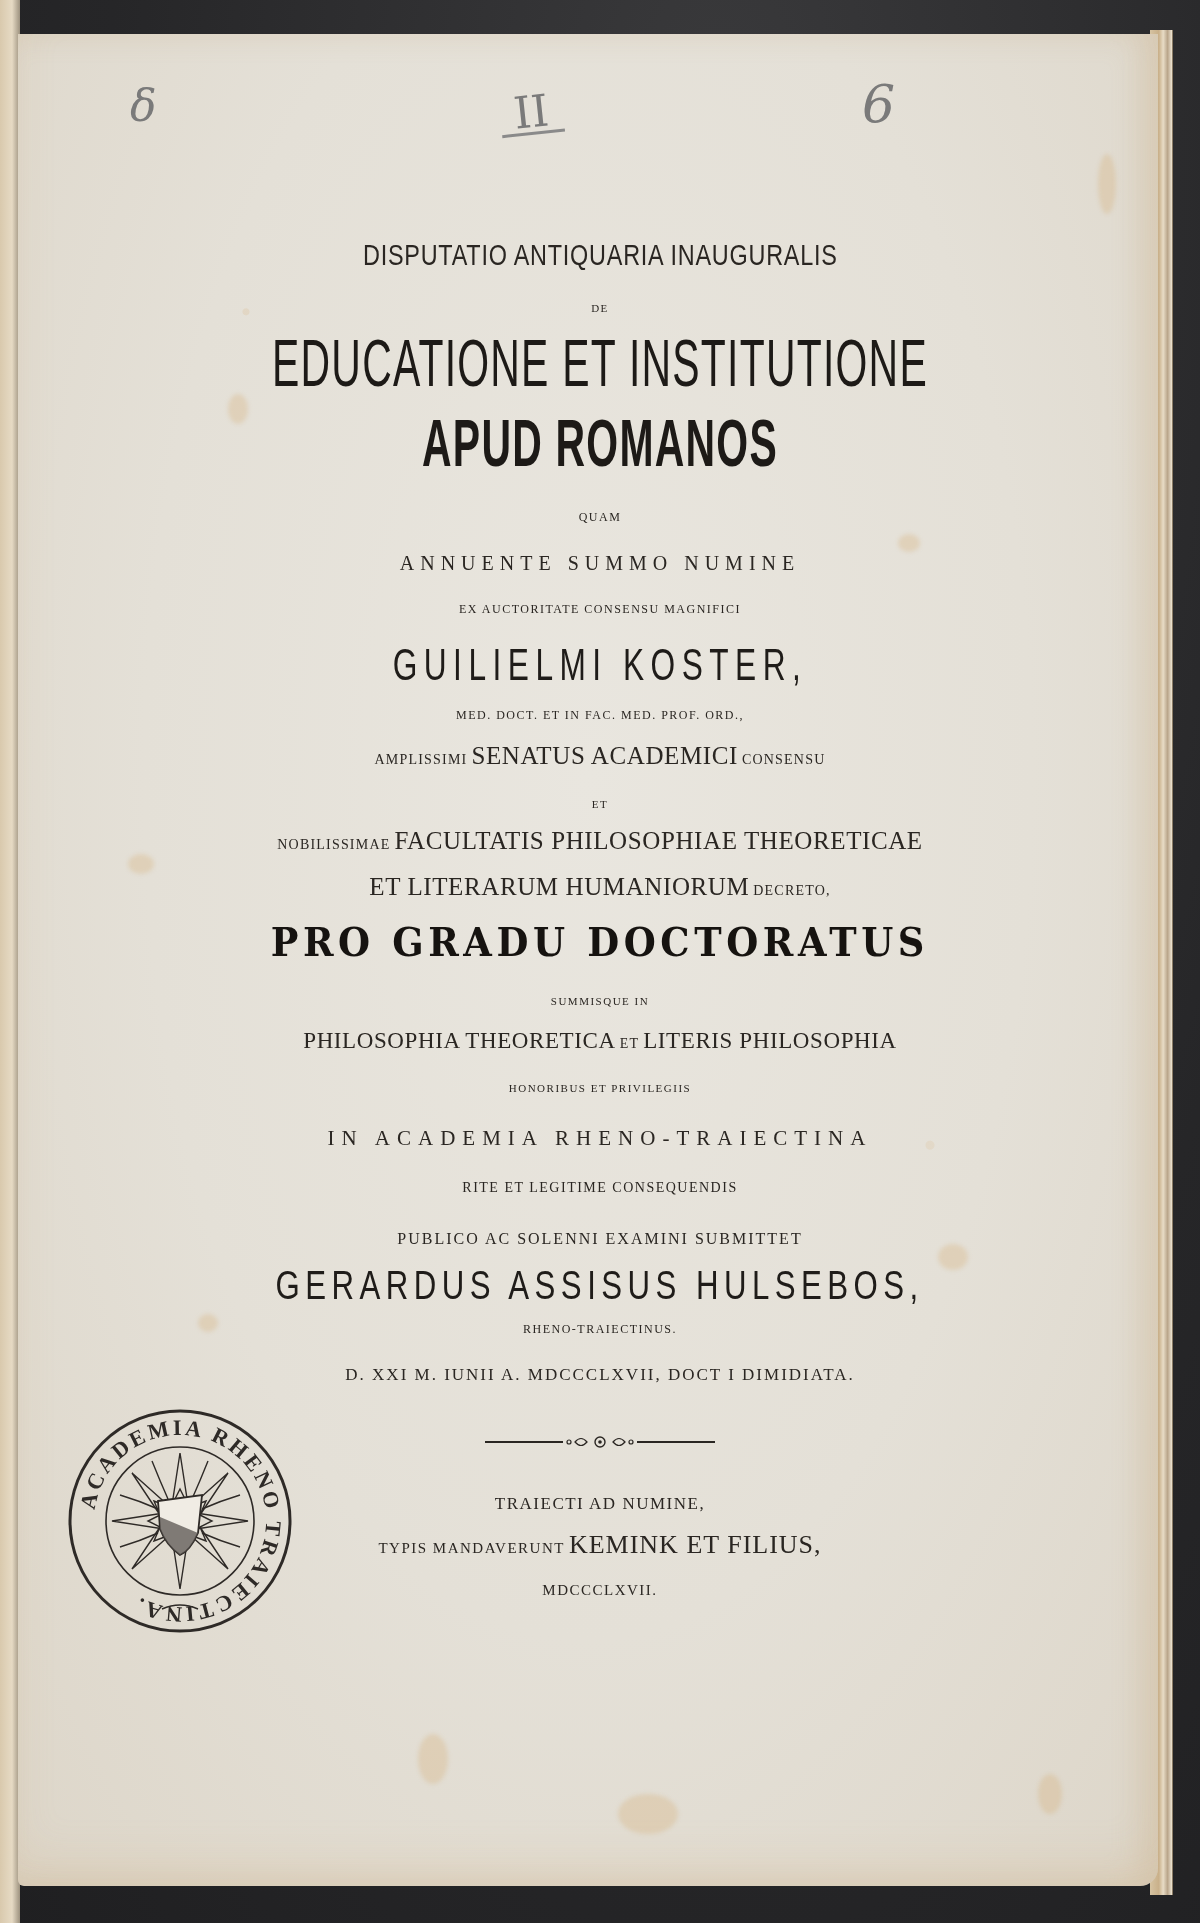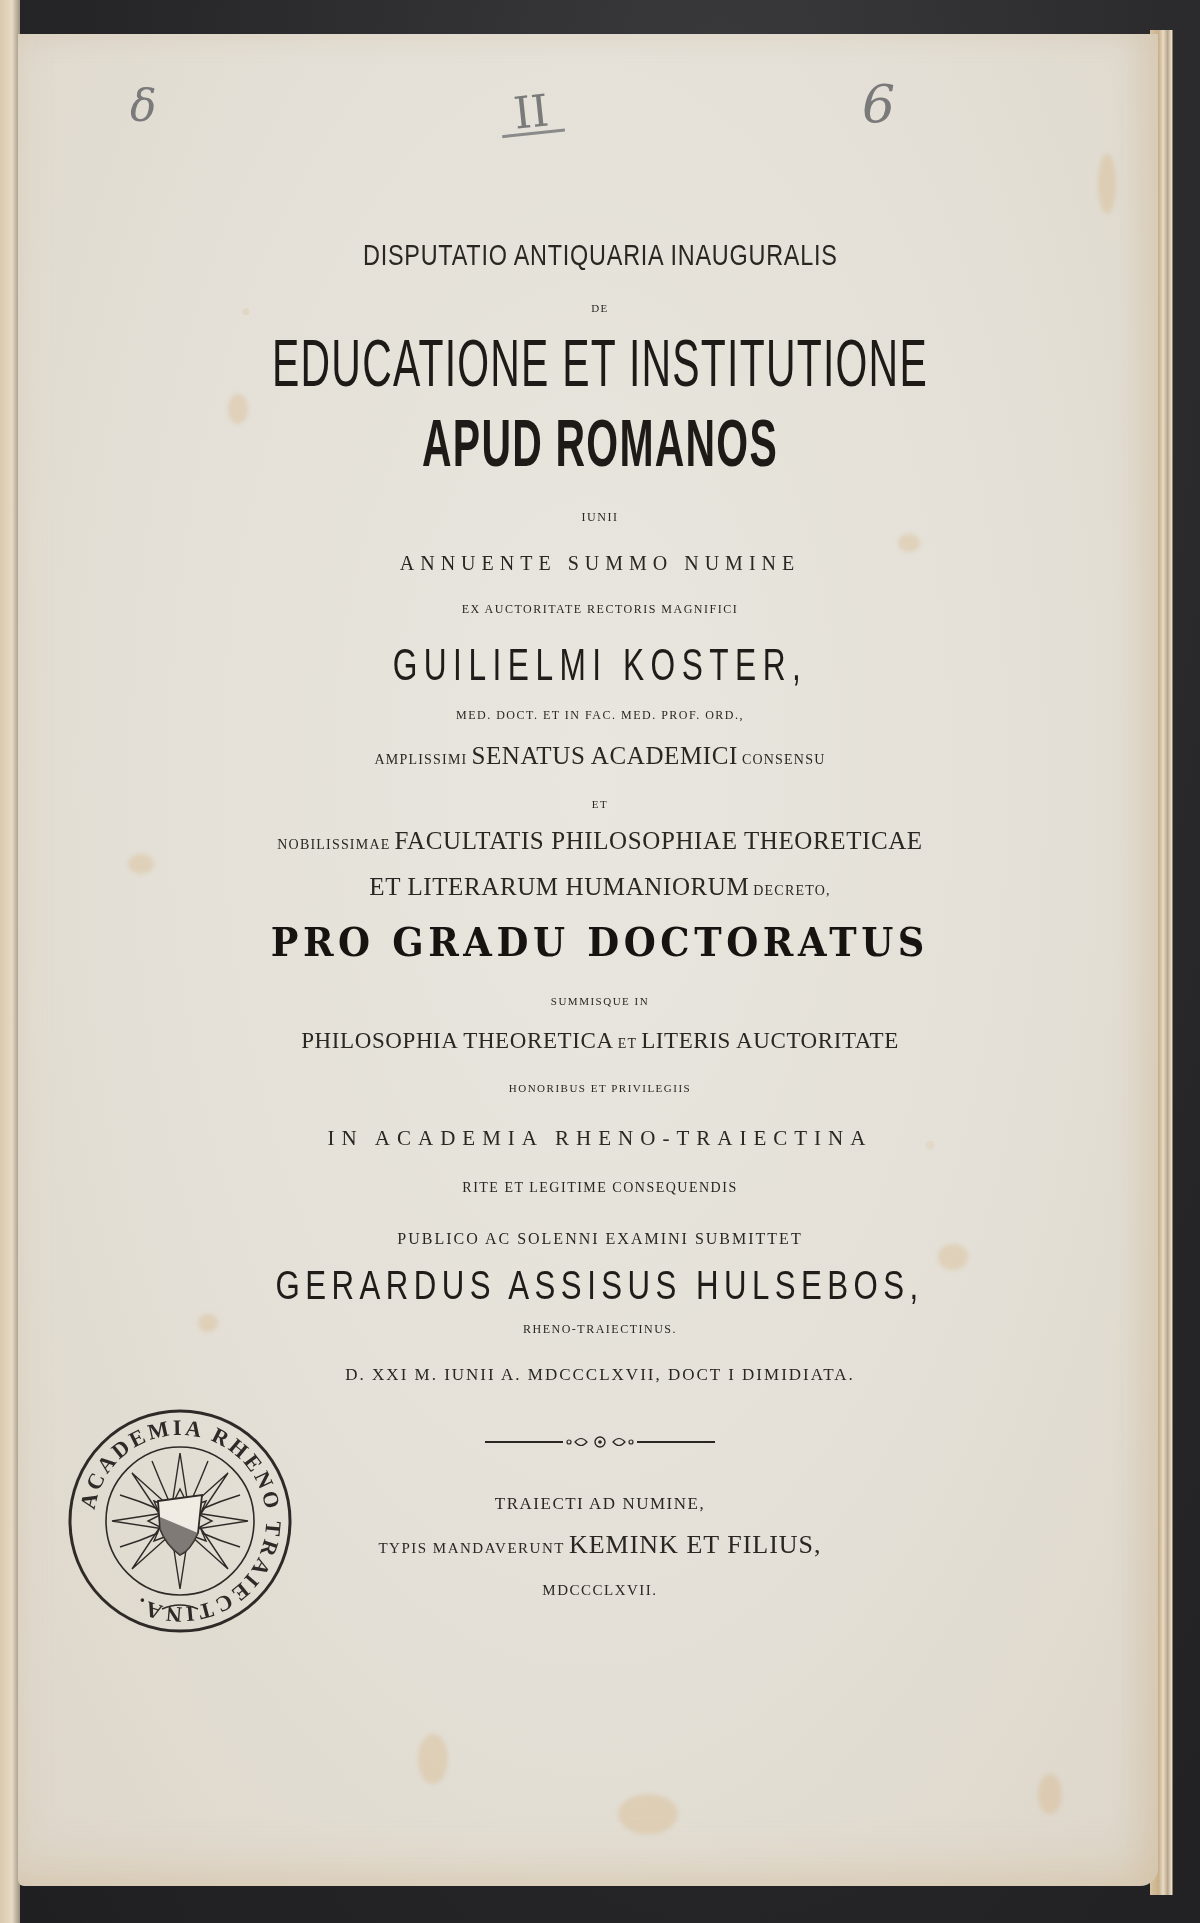--- a/index.html
+++ b/index.html
@@ -85,23 +85,23 @@
 </div>
 <div class="line tiny" style="top:302px;font-size:11px;">DE</div>
 
 <div class="line" style="top:325px;">
   <span class="condensed title-big">EDUCATIONE ET INSTITUTIONE</span>
 </div>
 <div class="line" style="top:405px;font-weight:bold;">
   <span class="condensed title-big">APUD ROMANOS</span>
 </div>
 
-<div class="line tiny" style="top:510px;font-size:12px;">IUNII</div>
+<div class="line tiny" style="top:510px;font-size:12px;">QUAM</div>
 <div class="line spaced" style="top:552px;font-size:20px;">ANNUENTE SUMMO NUMINE</div>
-<div class="line tiny" style="top:602px;font-size:12px;">EX AUCTORITATE RECTORIS MAGNIFICI</div>
+<div class="line tiny" style="top:602px;font-size:12px;">EX AUCTORITATE CONSENSU MAGNIFICI</div>
 
 <div class="line" style="top:640px;">
   <span class="condensed name-big">GUILIELMI KOSTER,</span>
 </div>
 <div class="line tiny" style="top:708px;font-size:12px;">MED. DOCT. ET IN FAC. MED. PROF. ORD.,</div>
 
 <div class="line" style="top:742px;">
   <span class="sc-small">AMPLISSIMI</span>
   <span class="sc-large">SENATUS ACADEMICI</span>
   <span class="sc-small">CONSENSU</span>
@@ -118,21 +118,21 @@
 </div>
 
 <div class="line" style="top:918px;">
   <span class="bold-black">PRO GRADU DOCTORATUS</span>
 </div>
 
 <div class="line tiny" style="top:995px;font-size:11px;">SUMMISQUE IN</div>
 <div class="line" style="top:1028px;">
   <span class="sc-large" style="font-size:23px;">PHILOSOPHIA THEORETICA</span>
   <span class="sc-small">ET</span>
-  <span class="sc-large" style="font-size:23px;">LITERIS AUCTORITATE</span>
+  <span class="sc-large" style="font-size:23px;">LITERIS PHILOSOPHIA</span>
 </div>
 <div class="line tiny" style="top:1082px;font-size:11px;">HONORIBUS ET PRIVILEGIIS</div>
 <div class="line spaced" style="top:1126px;font-size:21px;letter-spacing:7px;">IN ACADEMIA RHENO-TRAIECTINA</div>
 
 <div class="line small" style="top:1180px;font-size:14px;">RITE ET LEGITIME CONSEQUENDIS</div>
 <div class="line small" style="top:1230px;font-size:16px;letter-spacing:2px;">PUBLICO AC SOLENNI EXAMINI SUBMITTET</div>
 
 <div class="line" style="top:1263px;">
   <span class="condensed name-big" style="font-size:40px;letter-spacing:7px;transform:scaleX(0.78);">GERARDUS ASSISUS HULSEBOS,</span>
 </div>

